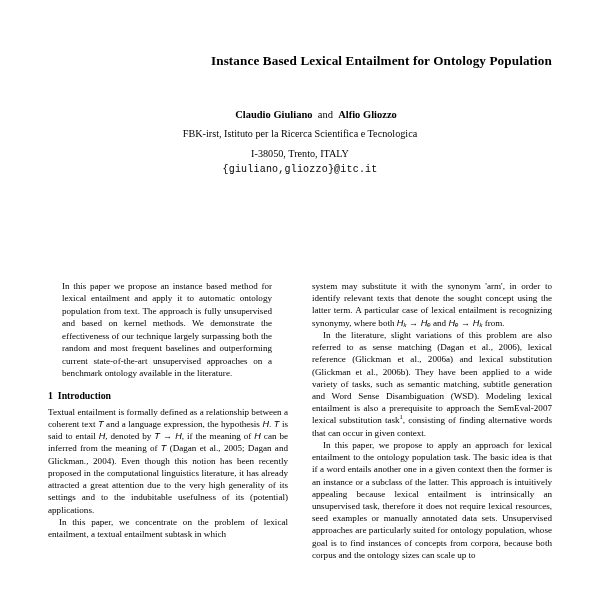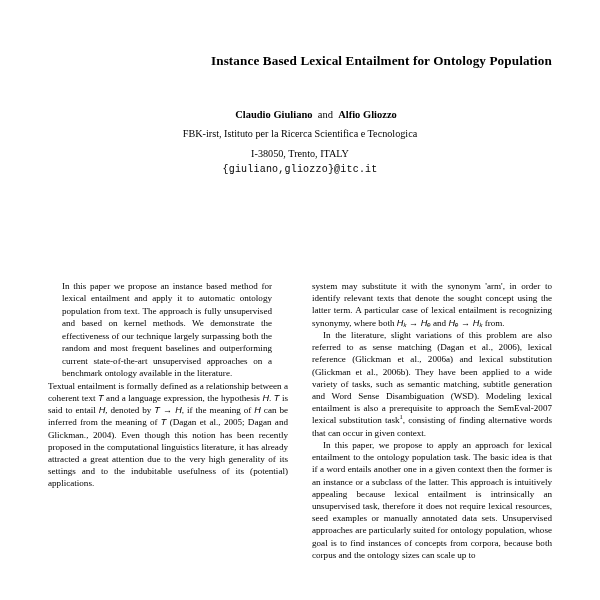--- a/index.html
+++ b/index.html
@@ -111,23 +111,27 @@
 
   <div class="affil">FBK-irst, Istituto per la Ricerca Scientifica e Tecnologica</div>
   <div class="affil">I-38050, Trento, ITALY</div>
   <div class="email">{giuliano,gliozzo}@itc.it</div>
 
   <div class="columns">
 
     <div class="col">
       <div class="abstract-body">In this paper we propose an instance based method for lexical entailment and apply it to automatic ontology population from text. The approach is fully unsupervised and based on kernel methods. We demonstrate the effectiveness of our technique largely surpassing both the random and most frequent baselines and outperforming current state-of-the-art unsupervised approaches on a benchmark ontology available in the literature.</div>
 
+      <div class="sec-head">
+        <span>1</span>&nbsp;&nbsp;<span>Introduction</span>
+      </div>
 
       <p class="first"><span>Textual entailment is formally defined as a relationship between a coherent text </span><span class="mathit">T</span><span> and a language expression, the hypothesis </span><span class="mathit">H</span><span>. </span><span class="mathit">T</span><span> is said to entail </span><span class="mathit">H</span><span>, denoted by </span><span class="mathit">T → H</span><span>, if the meaning of </span><span class="mathit">H</span><span> can be inferred from the meaning of </span><span class="mathit">T</span><span> (Dagan et al., 2005; Dagan and Glickman., 2004). Even though this notion has been recently proposed in the computational linguistics literature, it has already attracted a great attention due to the very high generality of its settings and to the indubitable usefulness of its (potential) applications.</span></p>
 
+      <p><span>In this paper, we concentrate on the problem of lexical entailment, a textual entailment subtask in which</span></p>
     </div>
 
     <div class="col">
       <p class="first"><span>system may substitute it with the synonym 'arm', in order to identify relevant texts that denote the sought concept using the latter term. A particular case of lexical entailment is recognizing synonymy, where both </span><span class="mathit">Hₖ → Hₑ</span><span> and </span><span class="mathit">Hₑ → Hₖ</span><span> from.</span></p>
 
       <p><span>In the literature, slight variations of this problem are also referred to as </span><span class="it">sense matching</span><span> (Dagan et al., 2006), </span><span class="it">lexical reference</span><span> (Glickman et al., 2006a) and </span><span class="it">lexical substitution</span><span> (Glickman et al., 2006b). They have been applied to a wide variety of tasks, such as semantic matching, subtitle generation and Word Sense Disambiguation (WSD). Modeling lexical entailment is also a prerequisite to approach the SemEval-2007 lexical substitution task</span><sup>1</sup><span>, consisting of finding alternative words that can occur in given context.</span></p>
 
       <p><span>In this paper, we propose to apply an approach for lexical entailment to the ontology population task. The basic idea is that if a word entails another one in a given context then the former is an instance or a subclass of the latter. This approach is intuitively appealing because lexical entailment is intrinsically an unsupervised task, therefore it does not require lexical resources, seed examples or manually annotated data sets. Unsupervised approaches are particularly suited for ontology population, whose goal is to find instances of concepts from corpora, because both corpus and the ontology sizes can scale up to</span></p>
     </div>
 

